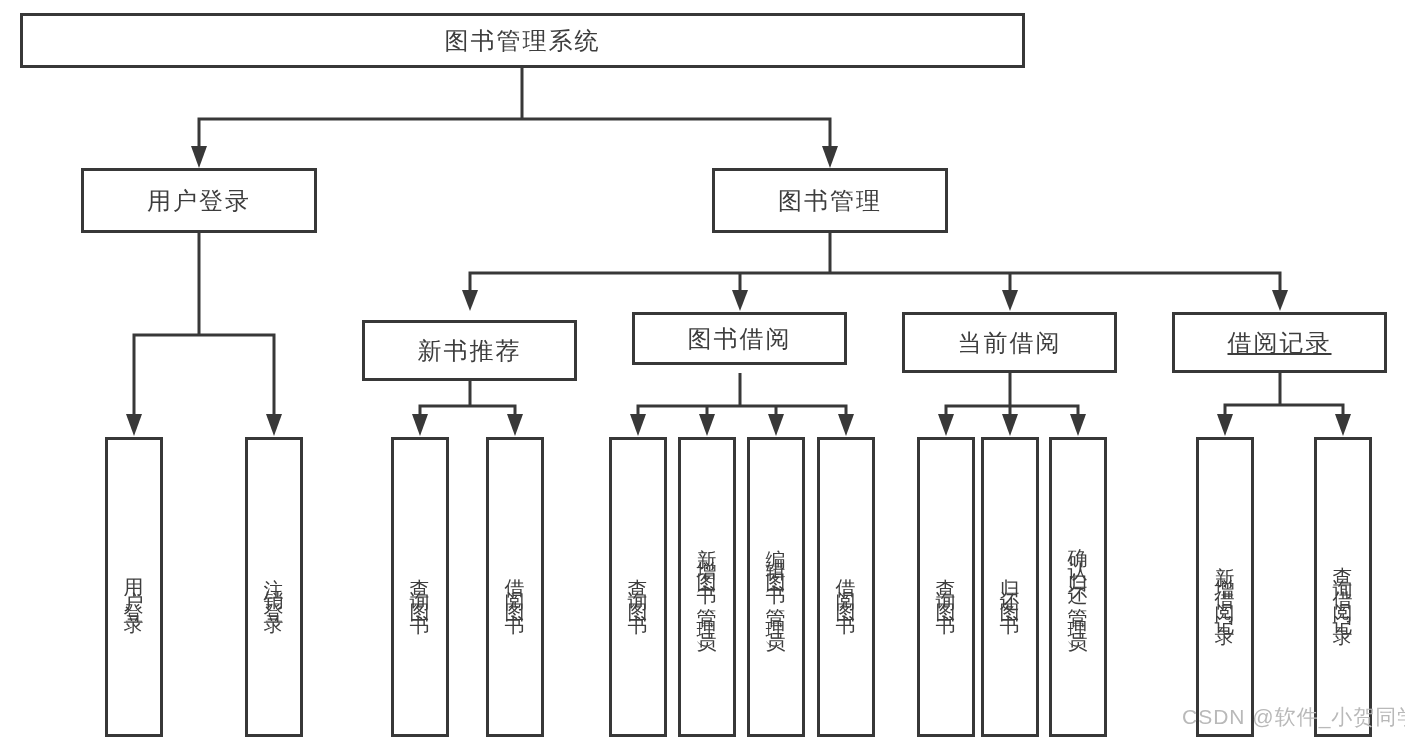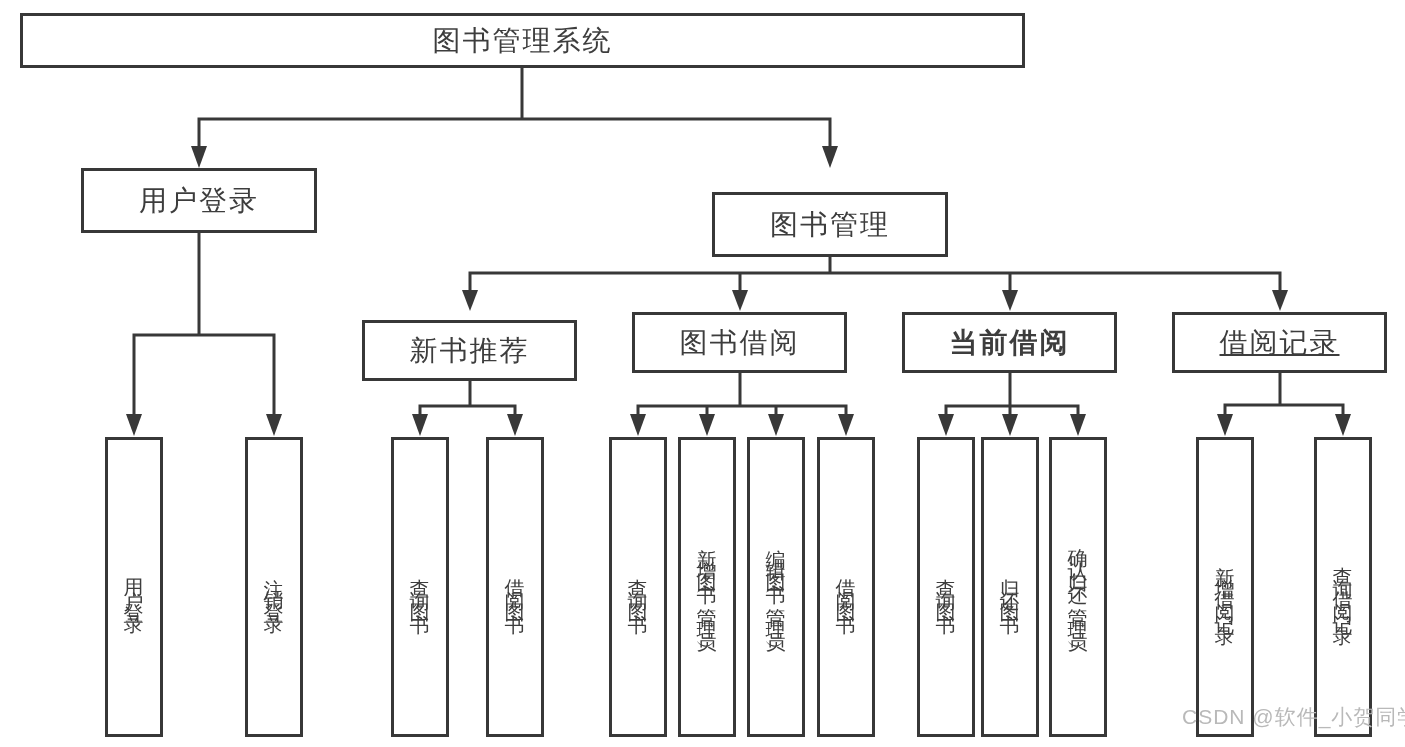--- a/index.html
+++ b/index.html
@@ -11,21 +11,21 @@
     color:#3d3d3d;
     overflow:hidden;
   }
   .wires{position:absolute;left:0;top:0;z-index:0;}
   .box{
     position:absolute;
     box-sizing:border-box;
     border:3px solid #383838;
     background:#ffffff;
     display:flex;align-items:center;justify-content:center;
-    font-size:28px;
+    font-size:24px;
     letter-spacing:2px;
     z-index:1;
   }
   .box-root{left:20px;top:13px;width:1005px;height:55px;}
   .box-l1,.box-l2{height:65px;}
   .vbox{
     position:absolute;
     box-sizing:border-box;
     border:3px solid #383838;
     background:#ffffff;
@@ -95,25 +95,25 @@
       <polygon points="1002,414 1018,414 1010,436"></polygon>
       <polygon points="1070,414 1086,414 1078,436"></polygon>
       <polygon points="1217,414 1233,414 1225,436"></polygon>
       <polygon points="1335,414 1351,414 1343,436"></polygon>
     </g>
   </svg>
 
   <div class="box box-root">图书管理系统</div>
 
   <div class="box box-l1" style="left:81px;top:168px;width:236px;">用户登录</div>
-  <div class="box box-l1" style="left:712px;top:168px;width:236px;margin-top:24px;">图书管理</div>
+  <div class="box box-l1" style="left:712px;top:168px;width:236px;">图书管理</div>
 
   <div class="box box-l2" style="left:362px;top:320px;width:215px;height:61px;">新书推荐</div>
-  <div class="box box-l2" style="left:632px;top:312px;width:215px;height:61px;">图书借阅</div>
-  <div class="box box-l2" style="left:902px;top:312px;width:215px;height:61px;font-weight:bold;">当前借阅</div>
+  <div class="box box-l2" style="left:632px;top:312px;width:215px;height:53px;">图书借阅</div>
+  <div class="box box-l2" style="left:902px;top:312px;width:215px;height:61px;">当前借阅</div>
   <div class="box box-l2" style="left:1172px;top:312px;width:215px;height:61px;text-decoration:underline;">借阅记录</div>
 
   <div class="vbox" style="left:105px;">
     <span>用户登录</span>
   </div>
   <div class="vbox" style="left:245px;">
     <span>注销登录</span>
   </div>
 
   <div class="vbox" style="left:391px;">

